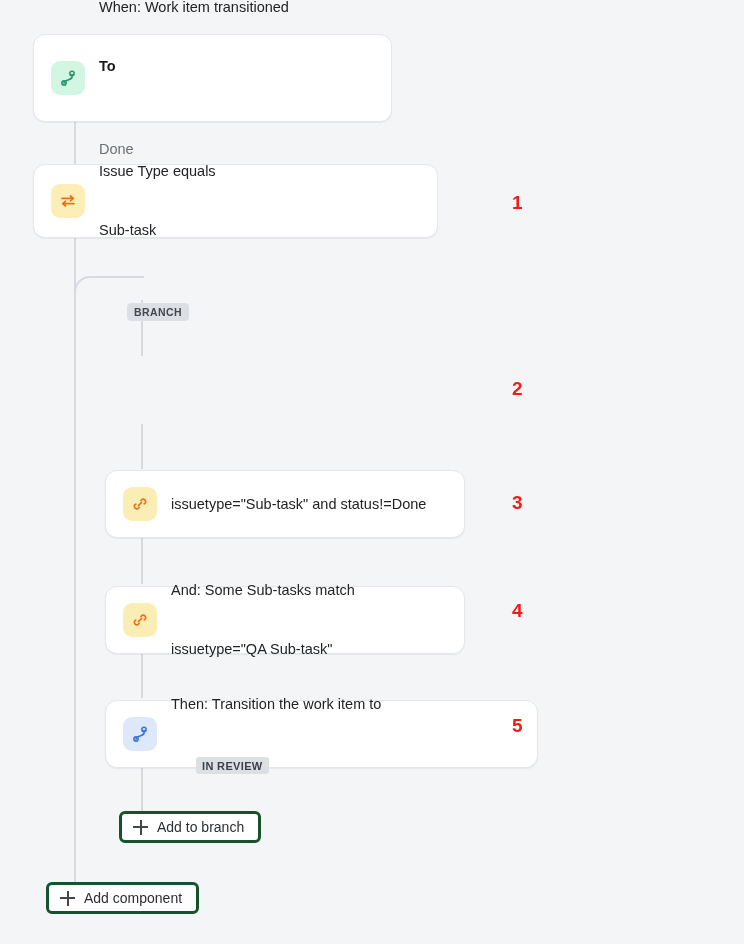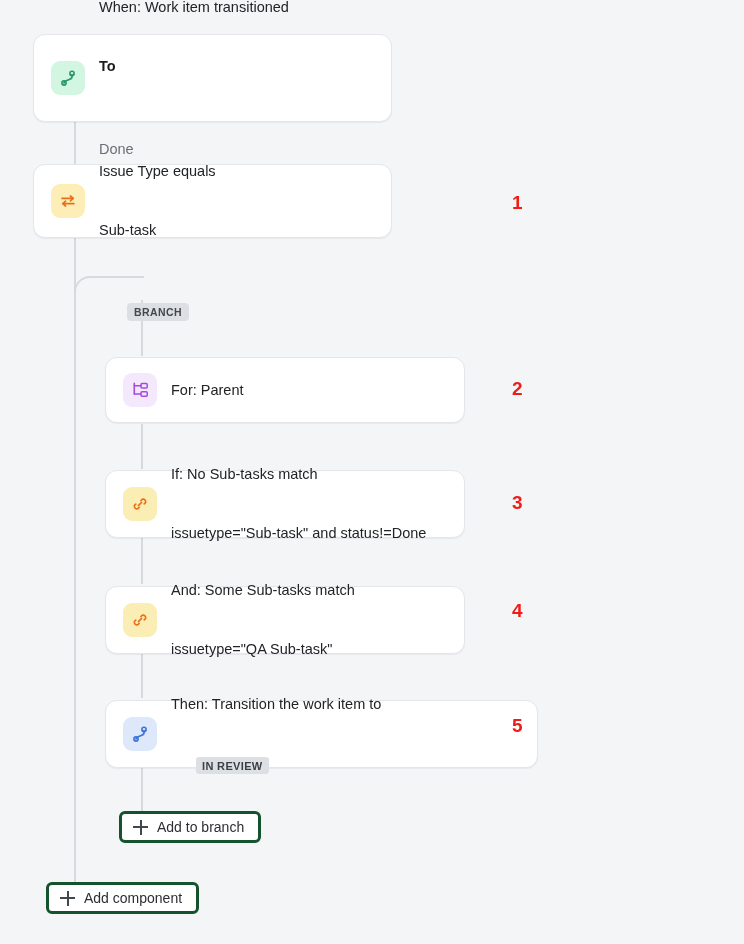--- a/index.html
+++ b/index.html
@@ -194,60 +194,45 @@
         <circle cx="14" cy="5.4" r="2.1" stroke="#27976b" stroke-width="1.6" fill="none"></circle>
       </svg>
     </div>
     <div class="card-body">
       <div class="card-title">When: Work item transitioned</div>
       <div class="card-sub bold">To</div>
       <div class="card-sub muted">Done</div>
     </div>
   </div>
 
-  <div class="card" style="left:33px; top:164px; width:359px; height:74px;">
+  <div class="card" style="left:33px; top:164px; width:405px; height:74px;">
     <div class="icon-tile" style="background:#fdeeb8;">
       <svg width="20" height="20" viewBox="0 0 20 20" fill="none">
         <path d="M4 7.4 H15" stroke="#e8701a" stroke-width="1.7" stroke-linecap="round"></path>
         <path d="M12.4 5 L15.2 7.4 L12.4 9.8" stroke="#e8701a" stroke-width="1.7" stroke-linecap="round" stroke-linejoin="round" fill="none"></path>
         <path d="M16 12.6 H5" stroke="#e8701a" stroke-width="1.7" stroke-linecap="round"></path>
         <path d="M7.6 10.2 L4.8 12.6 L7.6 15" stroke="#e8701a" stroke-width="1.7" stroke-linecap="round" stroke-linejoin="round" fill="none"></path>
       </svg>
     </div>
     <div class="card-body">
       <div class="card-title">Issue Type equals</div>
       <div class="card-sub">Sub-task</div>
     </div>
   </div>
 
-  <div class="card" style="left:105px; top:357px; width:360px; height:66px;">
-    <div class="icon-tile" style="background:#f4e8fd;">
-      <svg width="20" height="20" viewBox="0 0 20 20" fill="none">
-        <rect x="11" y="3.6" width="6.2" height="4.4" rx="1" stroke="#a54be0" stroke-width="1.5" fill="none"></rect>
-        <rect x="11" y="11.8" width="6.2" height="4.4" rx="1" stroke="#a54be0" stroke-width="1.5" fill="none"></rect>
-        <path d="M4.3 3.4 V14" stroke="#a54be0" stroke-width="1.6" stroke-linecap="round"></path>
-        <path d="M4.3 5.8 H11" stroke="#a54be0" stroke-width="1.6" stroke-linecap="round"></path>
-        <path d="M4.3 14 H11" stroke="#a54be0" stroke-width="1.6" stroke-linecap="round"></path>
-      </svg>
-    </div>
-    <div class="card-body">
-      <div class="card-title">For: Parent</div>
-    </div>
-  </div>
 
   <div class="card" style="left:105px; top:470px; width:360px; height:68px;">
     <div class="icon-tile" style="background:#fbeeb5;">
       <svg width="20" height="20" viewBox="0 0 20 20" fill="none">
         <path d="M8.4 11.6 L11.6 8.4" stroke="#e8701a" stroke-width="1.6" stroke-linecap="round"></path>
         <path d="M10.9 6.6 L12.3 5.2 A2.7 2.7 0 0 1 15.6 8.5 L14.2 9.9" stroke="#e8701a" stroke-width="1.6" stroke-linecap="round" fill="none"></path>
         <path d="M9.1 13.4 L7.7 14.8 A2.7 2.7 0 0 1 4.4 11.5 L5.8 10.1" stroke="#e8701a" stroke-width="1.6" stroke-linecap="round" fill="none"></path>
       </svg>
     </div>
     <div class="card-body">
-      <div class="card-title">If: No Sub-tasks match</div>
       <div class="card-sub">issuetype="Sub-task" and status!=Done</div>
     </div>
   </div>
 
   <div class="card" style="left:105px; top:586px; width:360px; height:68px;">
     <div class="icon-tile" style="background:#fbeeb5;">
       <svg width="20" height="20" viewBox="0 0 20 20" fill="none">
         <path d="M8.4 11.6 L11.6 8.4" stroke="#e8701a" stroke-width="1.6" stroke-linecap="round"></path>
         <path d="M10.9 6.6 L12.3 5.2 A2.7 2.7 0 0 1 15.6 8.5 L14.2 9.9" stroke="#e8701a" stroke-width="1.6" stroke-linecap="round" fill="none"></path>
         <path d="M9.1 13.4 L7.7 14.8 A2.7 2.7 0 0 1 4.4 11.5 L5.8 10.1" stroke="#e8701a" stroke-width="1.6" stroke-linecap="round" fill="none"></path>

